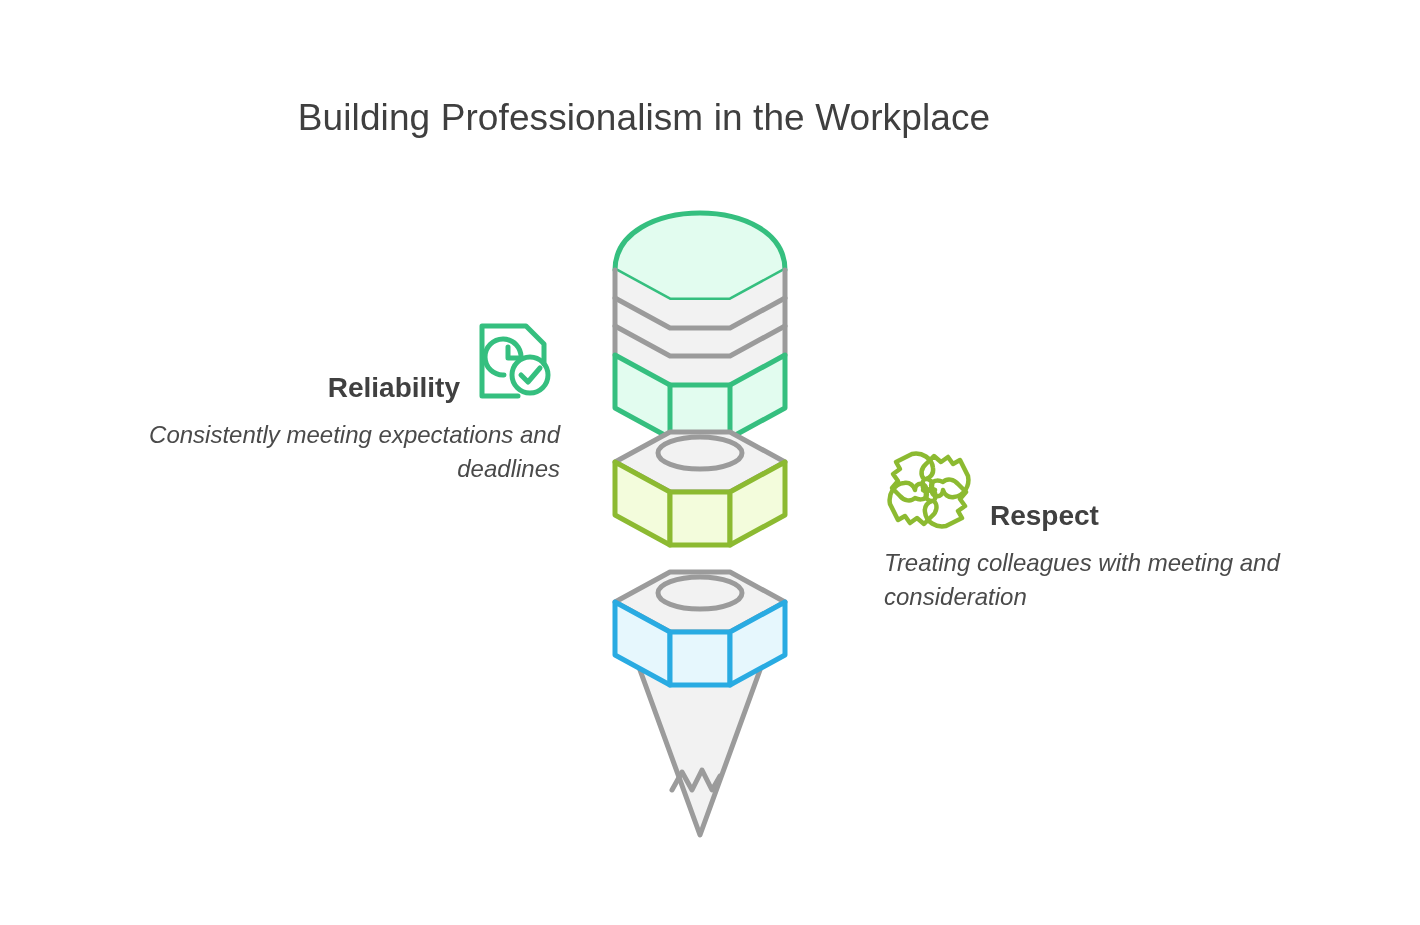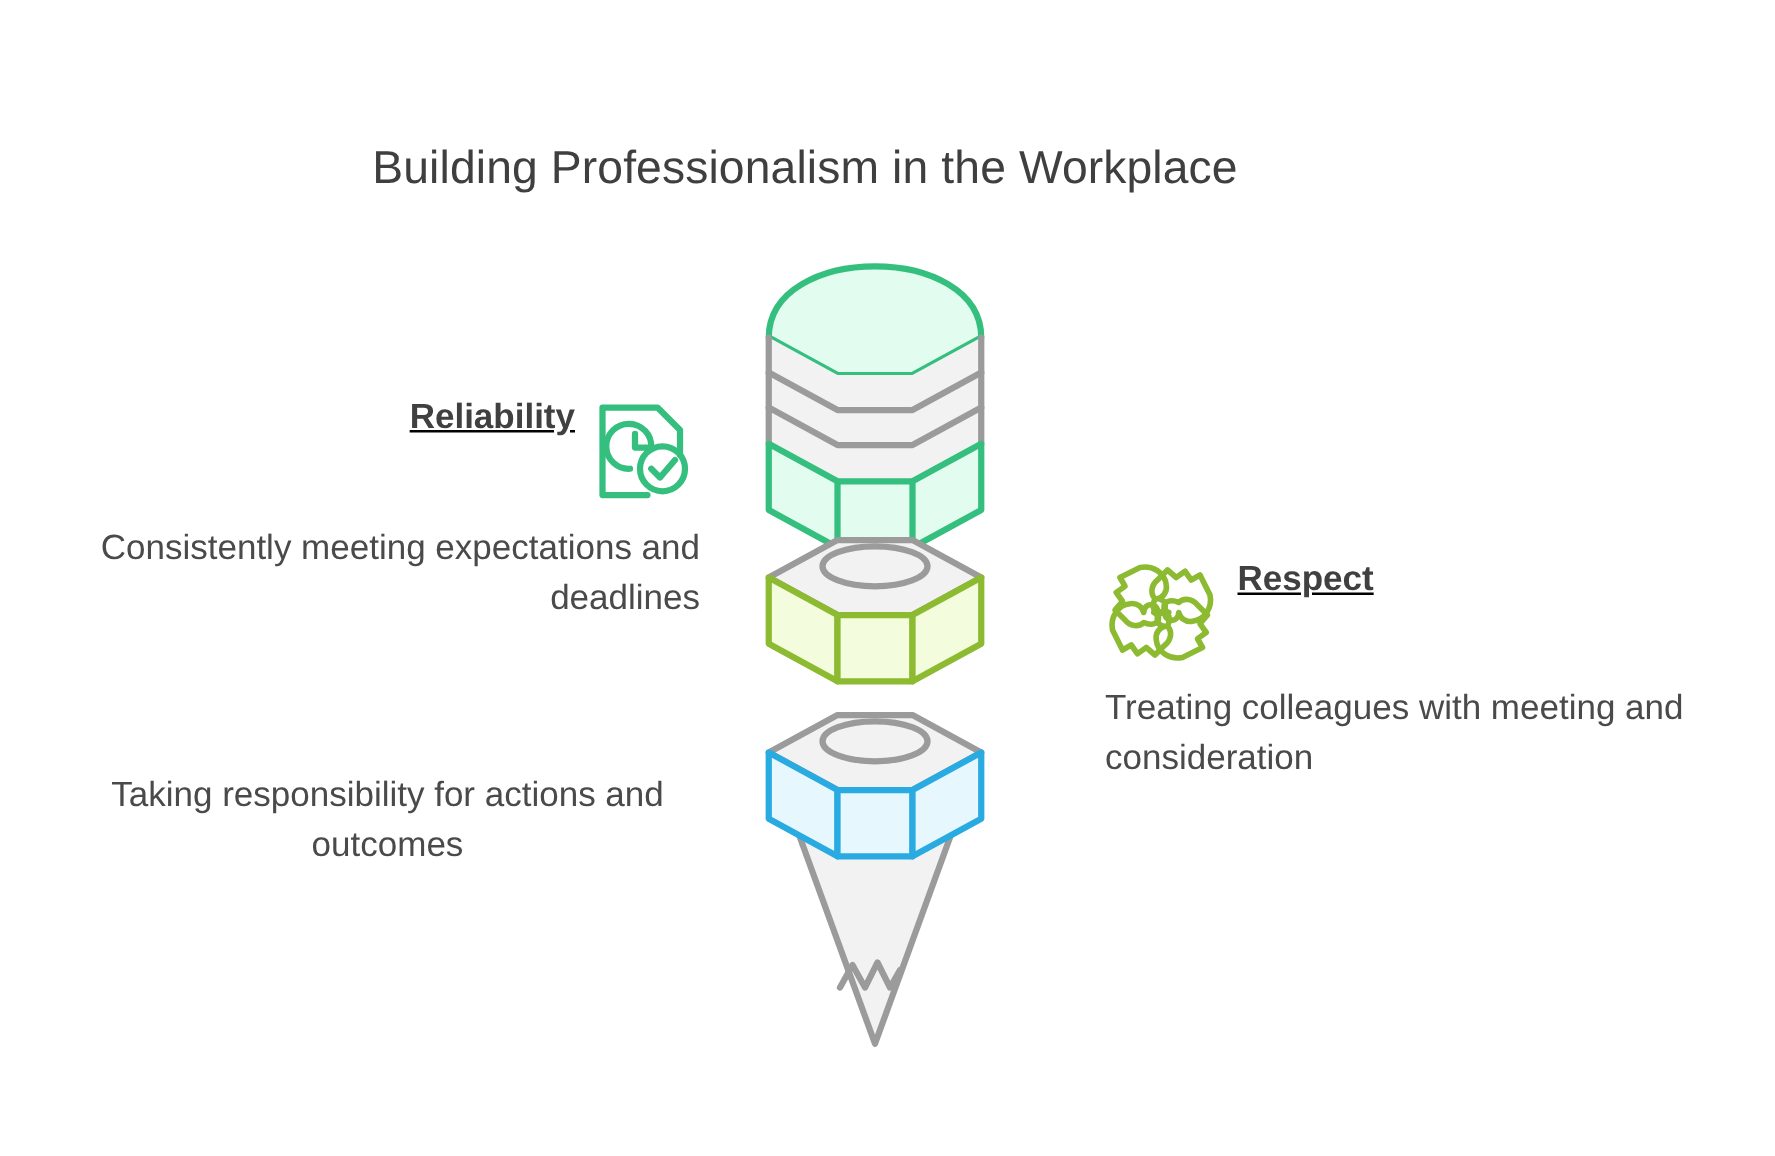--- a/index.html
+++ b/index.html
@@ -26,51 +26,50 @@
     position: absolute;
     left: 0;
     top: 96px;
     width: 1288px;
     text-align: center;
     font-size: 37px;
     font-weight: 400;
     color: #3f3f3f;
     letter-spacing: 0.1px;
     line-height: 1.2;
-    margin-top: 16px;
   }
 
   
   .concept {
     position: absolute;
   }
   .concept-head {
     display: flex;
-    align-items: flex-start;
+    align-items: flex-end;
     gap: 14px;
-    text-decoration: underline;
   }
   .concept-head.right-align {
     justify-content: flex-end;
   }
   .concept-head.left-align {
     justify-content: flex-start;
   }
   .concept-title {
     font-size: 28px;
     font-weight: bold;
     color: #404040;
     white-space: nowrap;
     line-height: 1.1;
   }
   .concept-desc {
-    font-size: 28px;
+    font-size: 24px;
     color: #4a4a4a;
     line-height: 1.42;
     margin-top: 14px;
+    font-style: italic;
   }
   .desc-right { text-align: right; }
   .desc-center { text-align: center; }
   .desc-left { text-align: left; }
 
   .icon-box {
     flex: 0 0 auto;
     width: 86px;
     height: 86px;
     display: block;
@@ -190,21 +189,20 @@
 
           <circle cx="56" cy="57" r="18" fill="none" stroke="#35bf7f" stroke-width="5"></circle>
           <path d="M 47 57 L 54 64 L 66 50" fill="none" stroke="#35bf7f" stroke-width="5" stroke-linejoin="round" stroke-linecap="round"></path>
         </svg>
       </span>
     </div>
     <div class="concept-desc desc-right">Consistently meeting expectations and deadlines</div>
   </div>
 
   <div class="concept" id="concept-accountability">
-    <div class="concept-desc desc-center">Taking responsibility for actions and outcomes</div>
   </div>
 
   <div class="concept" id="concept-respect">
     <div class="concept-head left-align">
       <span class="icon-box small">
         <svg width="92" height="84" viewBox="0 0 92 84" xmlns="http://www.w3.org/2000/svg">
           <g fill="none" stroke="#8cba31" stroke-width="4.5" stroke-linejoin="round" stroke-linecap="round">
 
             <path d="M 28 6 C 38 4, 48 10, 49 20
                      C 50 26, 46 30, 42 31

